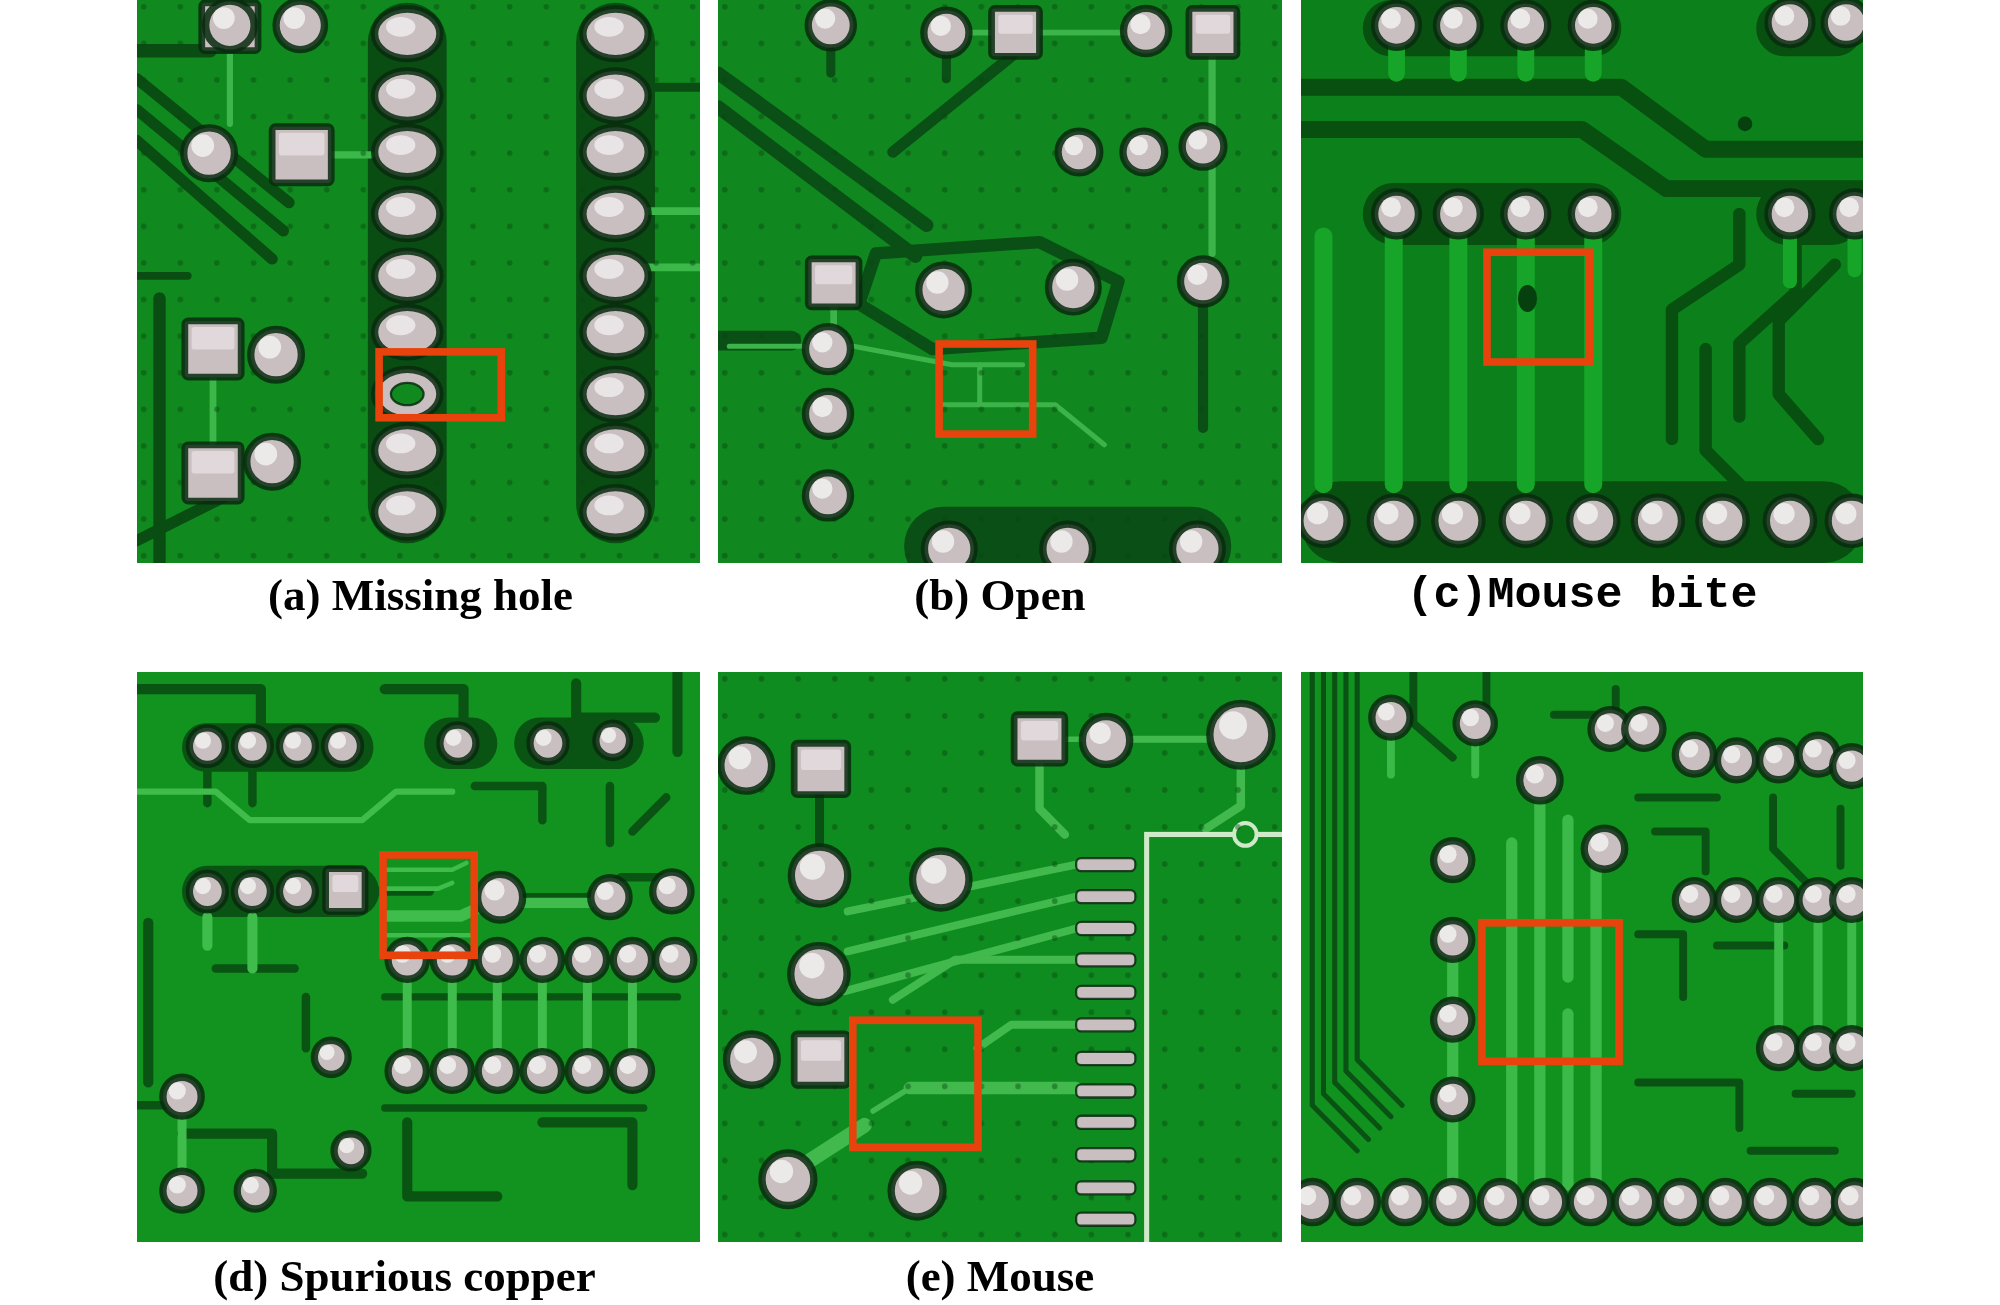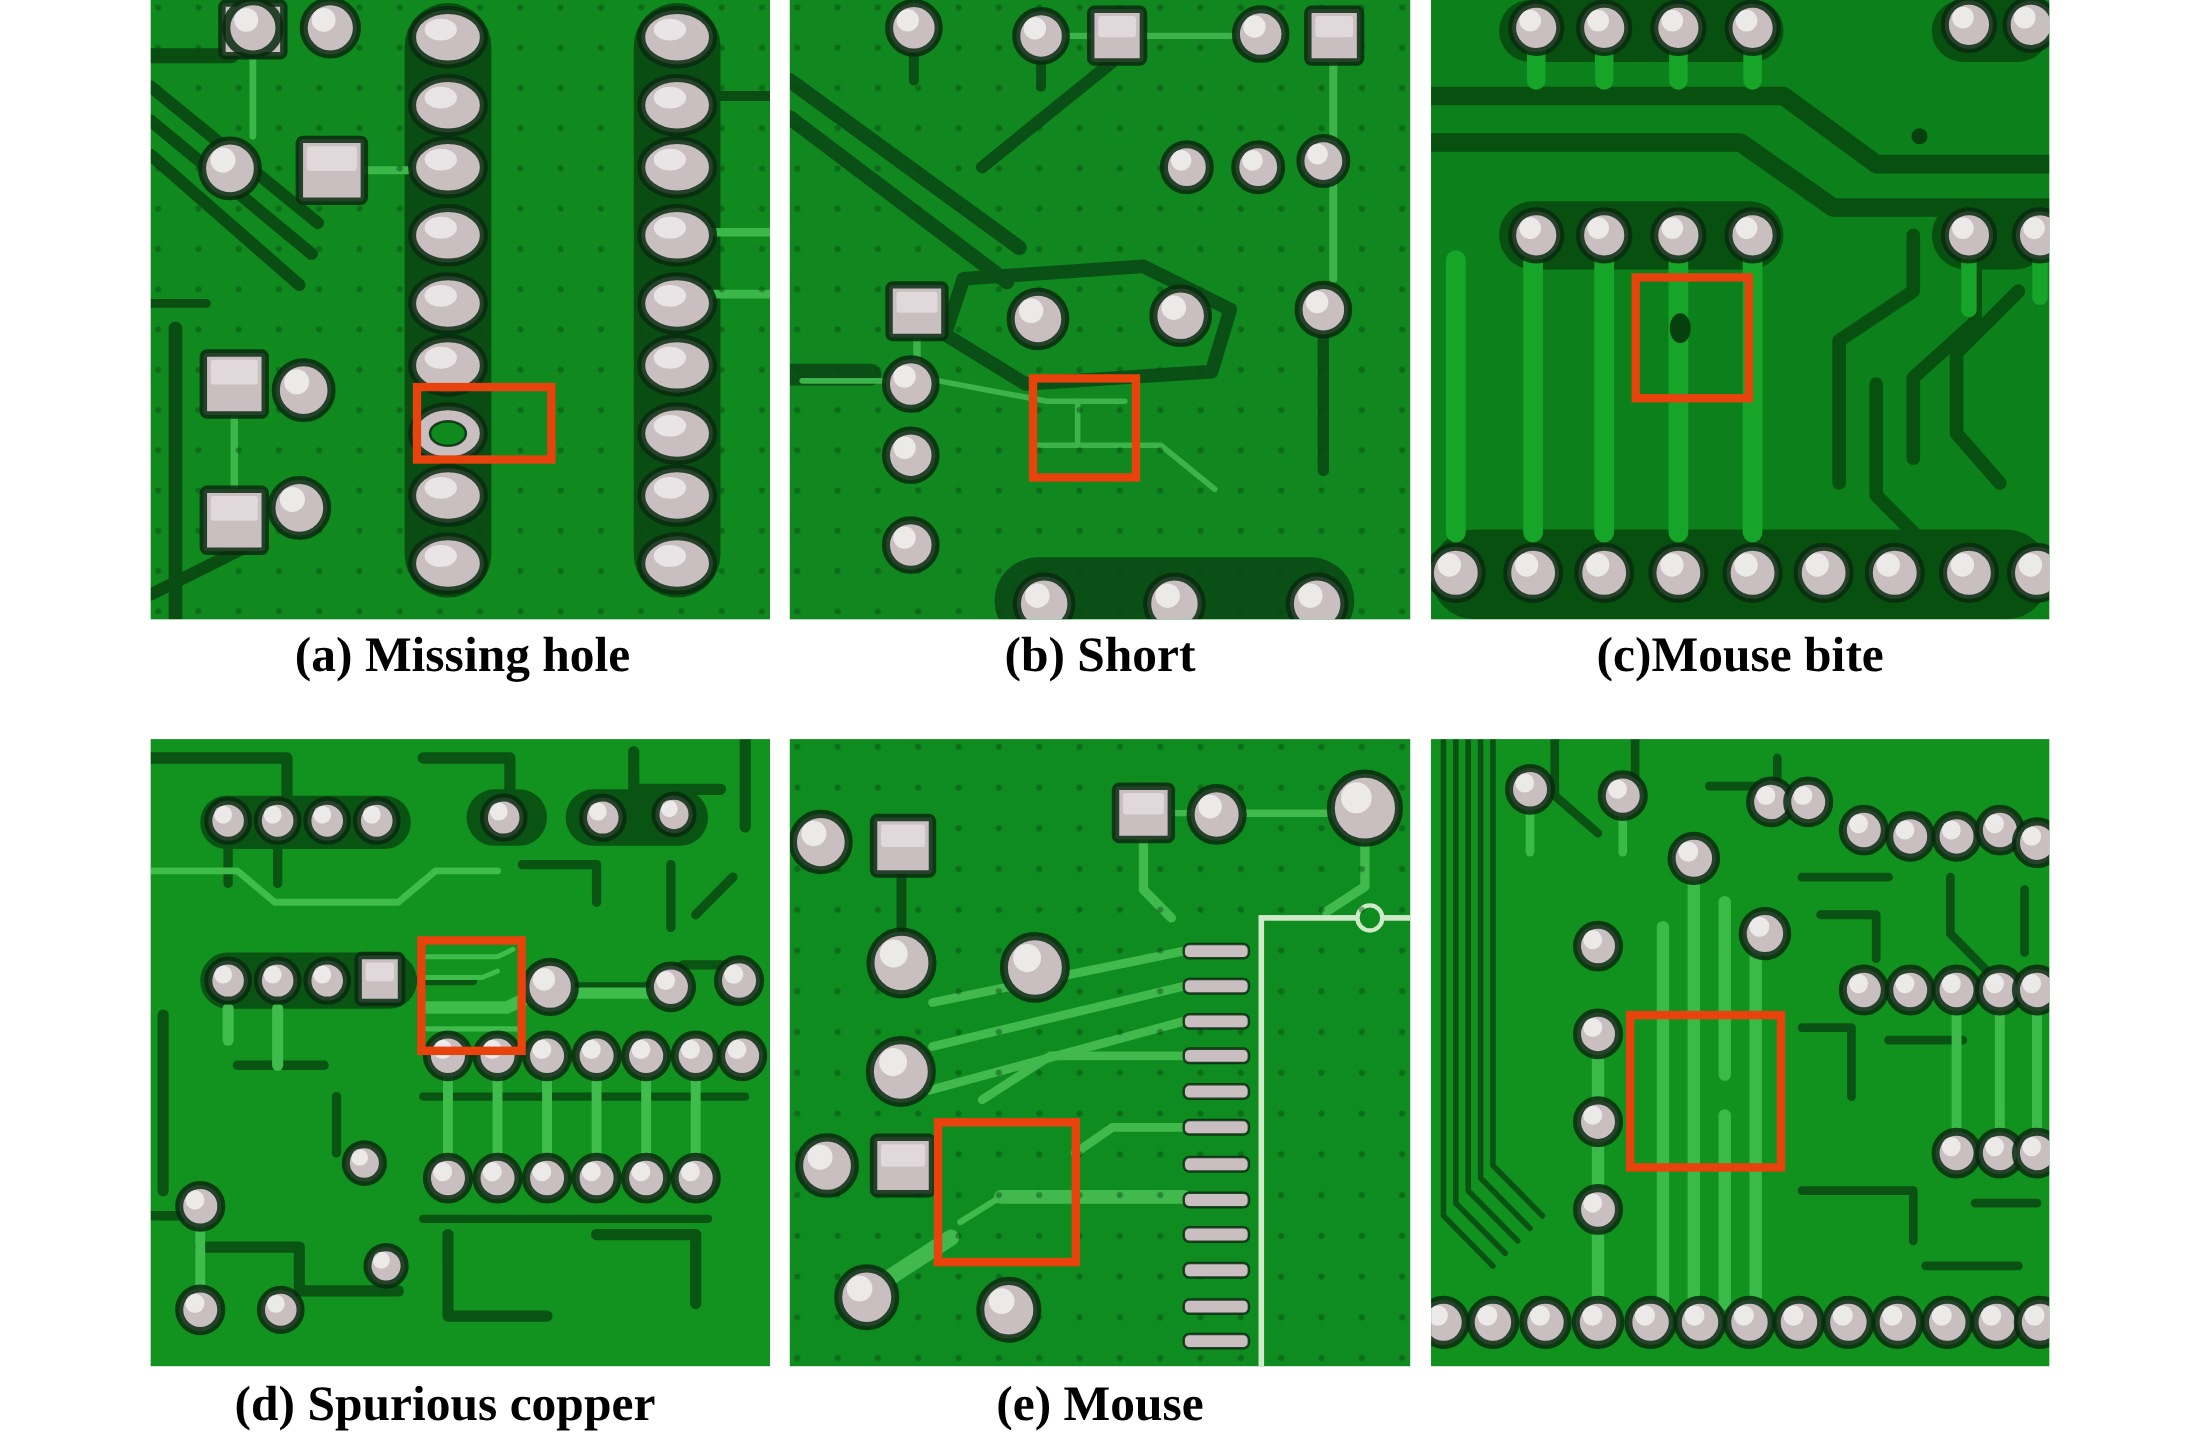--- a/index.html
+++ b/index.html
@@ -11,21 +11,21 @@
        font-weight:700;font-size:45px;color:#000;white-space:pre;}
   
   #ph-a{left:137px;top:0;width:563px;height:563px;}
   #ph-b{left:718px;top:0;width:564px;height:563px;}
   #ph-c{left:1301px;top:0;width:562px;height:563px;}
   #ph-d{left:137px;top:672px;width:563px;height:570px;}
   #ph-e{left:718px;top:672px;width:564px;height:570px;}
   #ph-f{left:1301px;top:672px;width:562px;height:570px;}
   #cap-a{left:139px;top:566px;width:563px;height:58px;}
   #cap-b{left:718px;top:566px;width:564px;height:58px;}
-  #cap-c{left:1301px;top:566px;width:562px;height:58px;}
+  #cap-c{left:1301px;top:566px;width:562px;height:58px;font-family:Liberation Mono, monospace;}
   #cap-d{left:123px;top:1248px;width:563px;height:56px;}
   #cap-e{left:718px;top:1248px;width:564px;height:56px;}
   #cap-f{left:1301px;top:1248px;width:562px;height:56px;}
 </style>
 </head>
 <body>
 
 <div class="stage">
   <div class="photo" id="ph-a">
       <svg viewBox="0 0 100 100" preserveAspectRatio="none">
@@ -518,17 +518,17 @@
         <circle cx="82.6" cy="91.92" r="1.62" fill="#ffffff" opacity="0.65"></circle>
         <circle cx="91.5" cy="93" r="3.6" fill="#c9bfc1" stroke="rgba(8,42,14,0.85)" stroke-width="1.3"></circle>
         <circle cx="90.6" cy="91.92" r="1.62" fill="#ffffff" opacity="0.65"></circle>
         <circle cx="98.5" cy="93" r="3.6" fill="#c9bfc1" stroke="rgba(8,42,14,0.85)" stroke-width="1.3"></circle>
         <circle cx="97.6" cy="91.92" r="1.62" fill="#ffffff" opacity="0.65"></circle>
         <rect x="32.2" y="44" width="24.4" height="24.3" fill="none" stroke="#e8430d" stroke-width="1.35"></rect>
       </svg>
     </div>
 
   <div class="cap" id="cap-a">(a) Missing hole</div>
-  <div class="cap" id="cap-b">(b) Short</div>
+  <div class="cap" id="cap-b">(b) Open</div>
   <div class="cap" id="cap-c">(c)Mouse bite</div>
   <div class="cap" id="cap-d">(d) Spurious copper</div>
   <div class="cap" id="cap-e">(e) Mouse</div>
 </div>
 
 </body></html>

